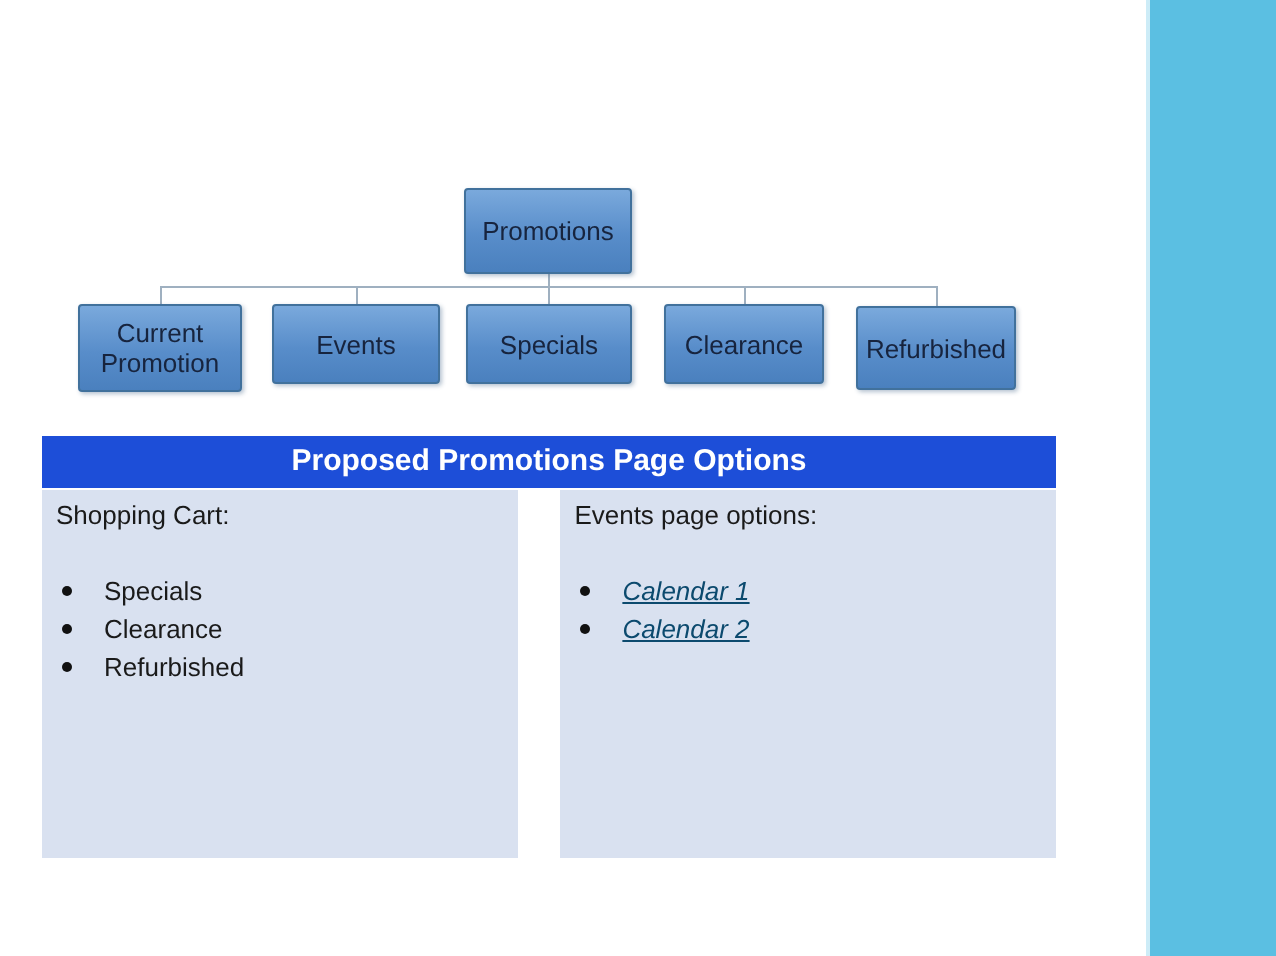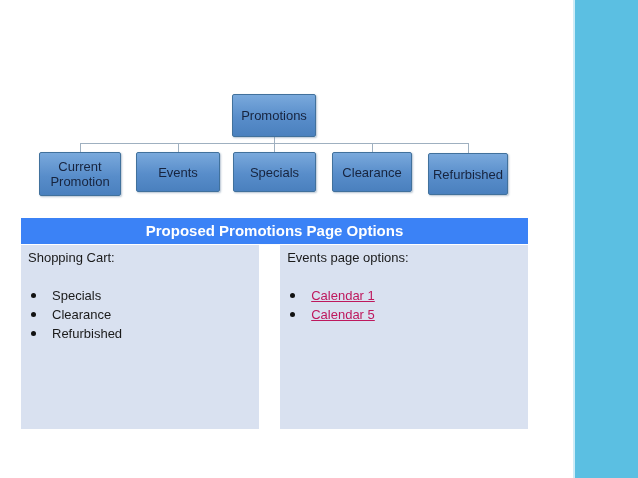--- a/index.html
+++ b/index.html
@@ -39,21 +39,21 @@
   .box-current      { left:39px;  top:152px; width:82px; height:44px; }
   .box-events       { left:136px; top:152px; width:84px; height:40px; }
   .box-specials     { left:233px; top:152px; width:83px; height:40px; }
   .box-clearance    { left:332px; top:152px; width:80px; height:40px; }
   .box-refurbished  { left:428px; top:153px; width:80px; height:42px; }
 
   
   .promo-table { position:absolute; left:21px; top:218px; width:507px; }
   .table-header {
     height:26px; line-height:26px;
-    background:#3b82f6;
+    background:#1d4ed8;
     color:#ffffff;
     font-size:15px; font-weight:bold;
     text-align:center;
   }
   .table-body {
     margin-top:1px;
     height:184px;
     display:flex;
     background:#ffffff;
   }
@@ -67,21 +67,21 @@
   .cell-right { width:257px; }
   .cell-spacer { height:19px; }
   .bullet-list { list-style:none; }
   .bullet-list li { position:relative; padding-left:24px; line-height:19px; }
   .bullet-dot {
     position:absolute; left:3px; top:7px;
     width:5px; height:5px; border-radius:50%;
     background:#111111;
     display:block;
   }
-  .link { color:#be185d; text-decoration:underline; cursor:pointer; }
+  .link { color:#0c4a6e; text-decoration:underline; cursor:pointer;font-style:italic; }
 </style>
 </head>
 <body>
 
 <div class="slide">
 
   <div class="accent-bar"></div>
 
   <div class="connector" style="left:274px; top:137px; width:1px; height:6px;"></div>
   <div class="connector" style="left:80px;  top:143px; width:389px; height:1px;"></div>
@@ -124,21 +124,21 @@
       <div class="table-cell cell-right">
         <div>Events page options:</div>
         <div class="cell-spacer"></div>
         <ul class="bullet-list">
           <li>
             <span class="bullet-dot"></span>
             <a class="link">Calendar 1</a>
           </li>
           <li>
             <span class="bullet-dot"></span>
-            <a class="link">Calendar 5</a>
+            <a class="link">Calendar 2</a>
           </li>
         </ul>
       </div>
 
     </div>
   </div>
 
 </div>
 
 </body></html>

